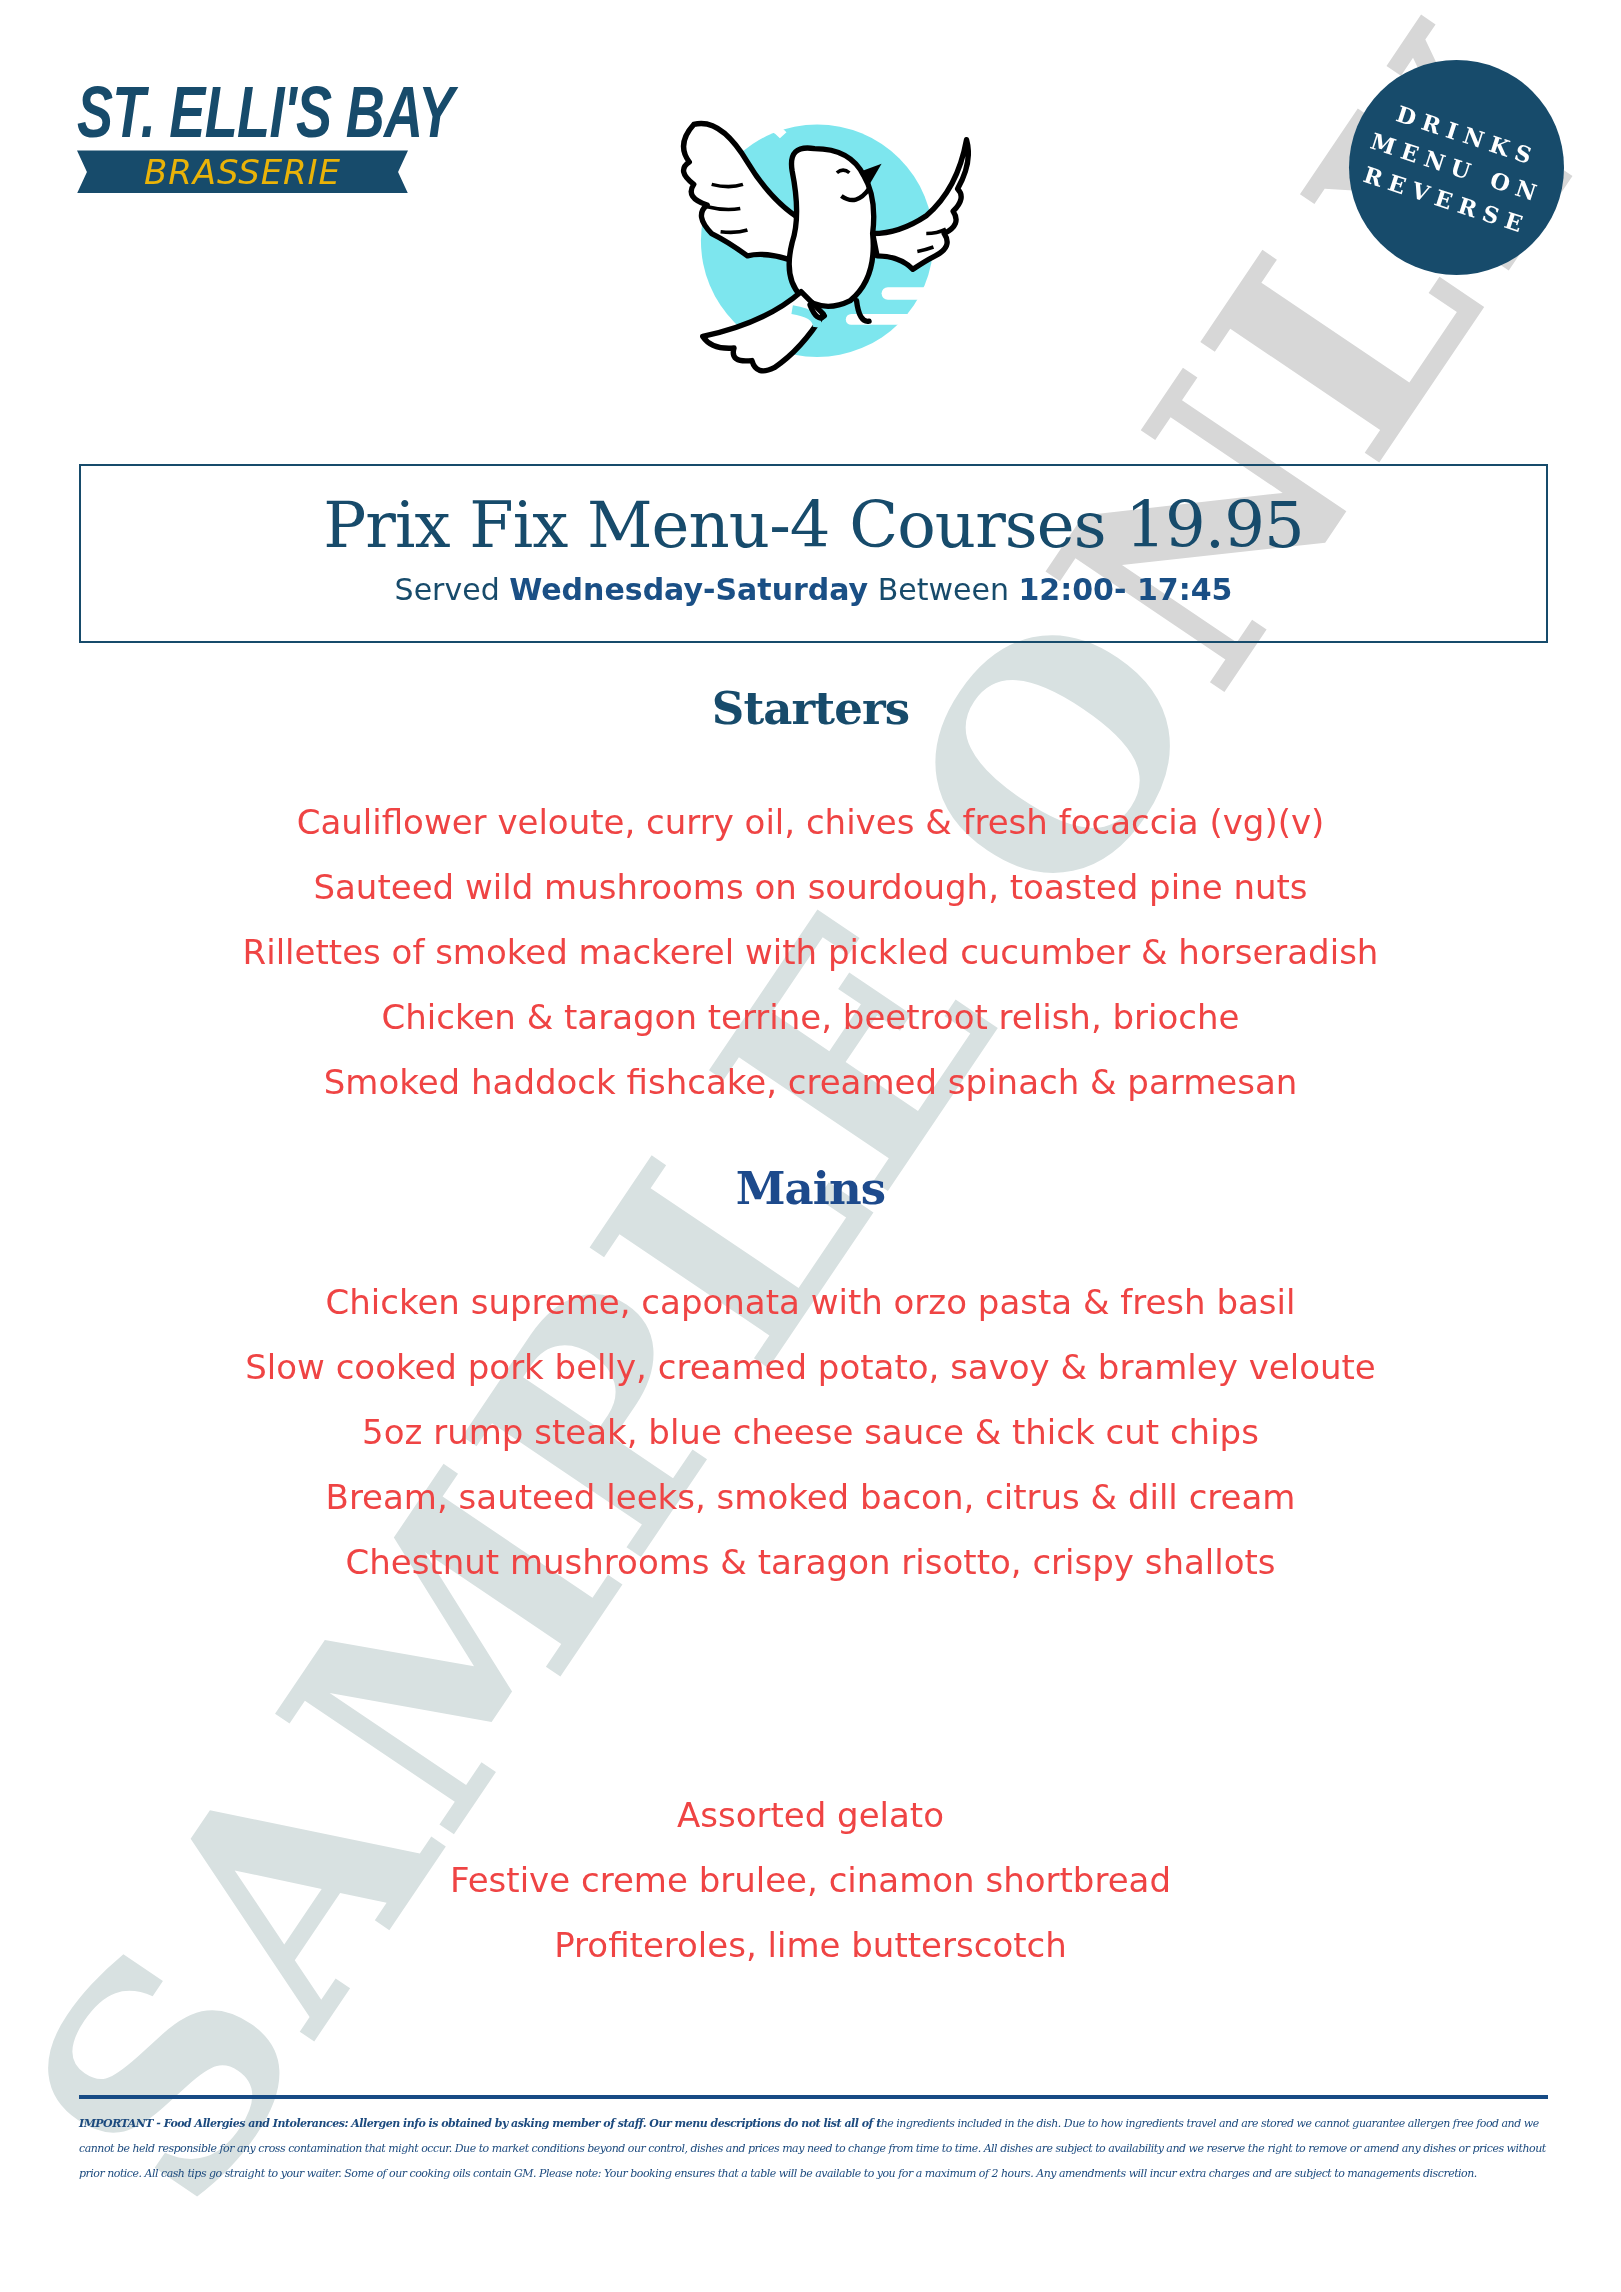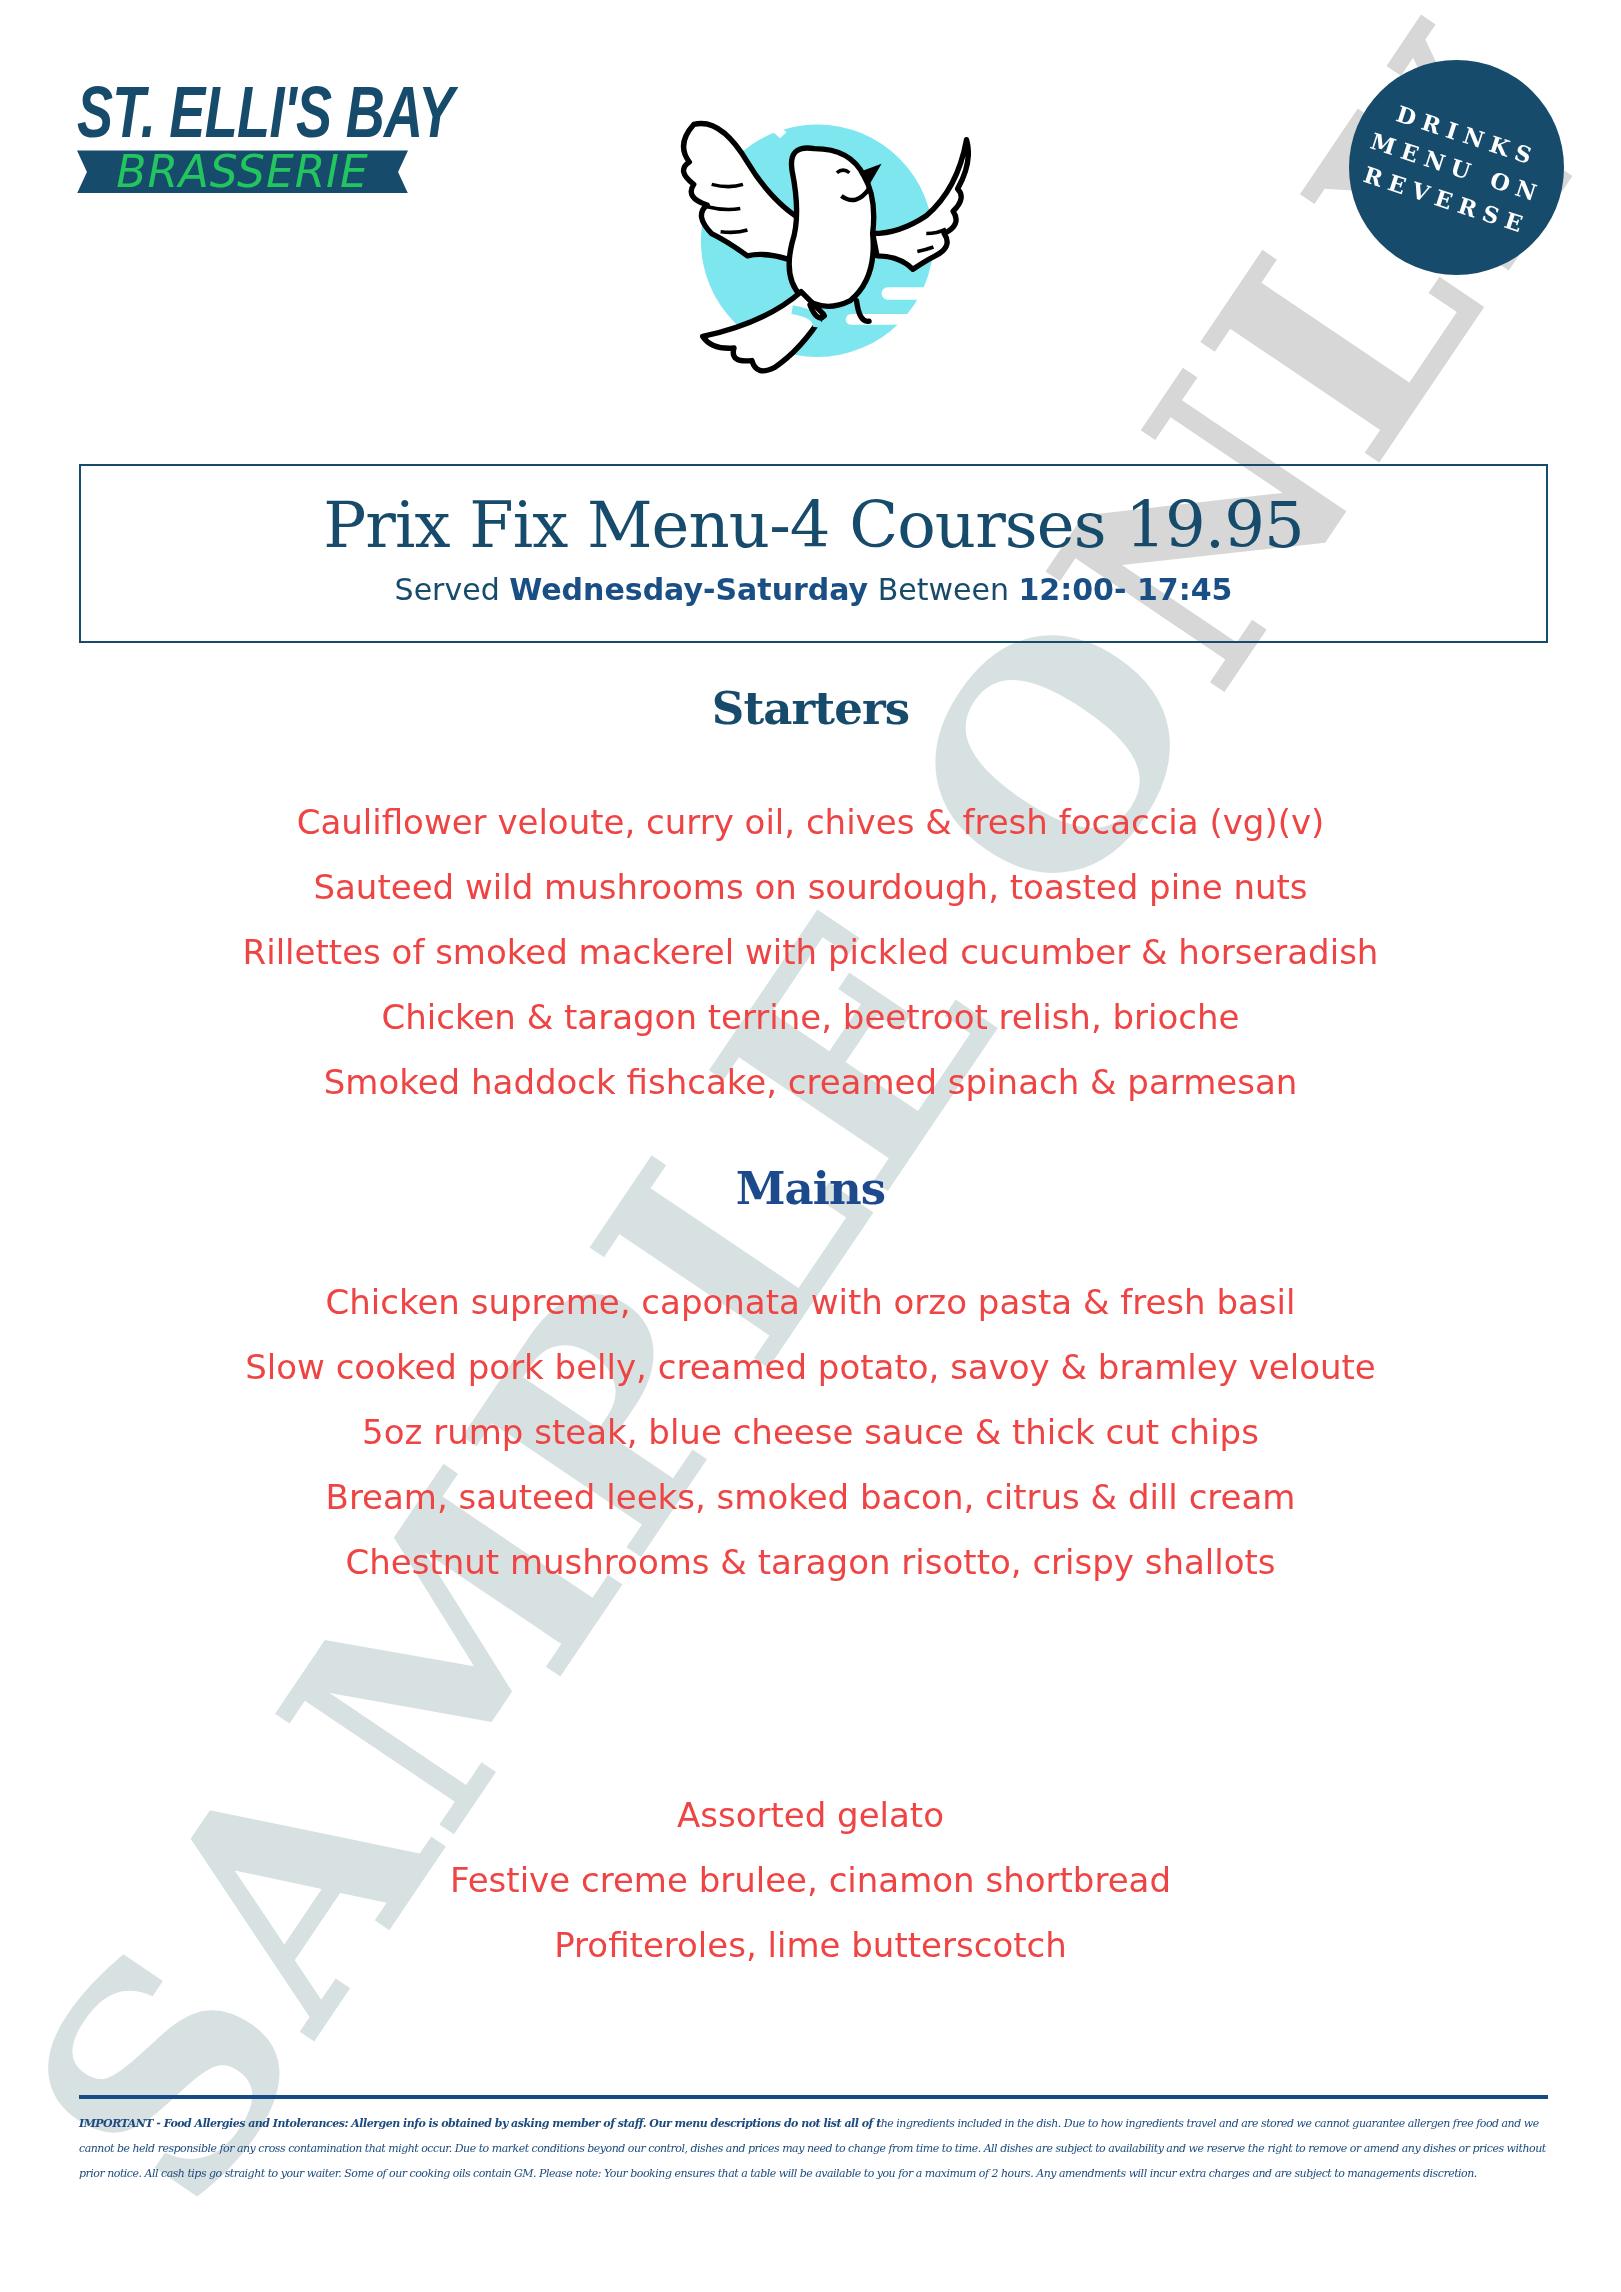--- a/index.html
+++ b/index.html
@@ -41,22 +41,22 @@
     position: relative;
     margin-top: 5.4px;
     height: 43px;
     width: 331px;
     background: #174b6b;
     clip-path: polygon(0 0, 100% 0, 97% 50%, 100% 100%, 0 100%, 3% 50%);
     display: flex; align-items: center; justify-content: center;
   }
   .logo-banner span {
     font-family: "DejaVu Sans", sans-serif;
-    color: #22c55e;
-    font-size: 44px;
+    color: #eab308;
+    font-size: 34px;
     letter-spacing: 0.9px;
     line-height: 1;
   }
 
   
   .bird { position: absolute; left: 658px; top: 99px; width: 313px; height: 287px; }
 
   
   .badge {
     position: absolute; left: 1349px; top: 60px;

